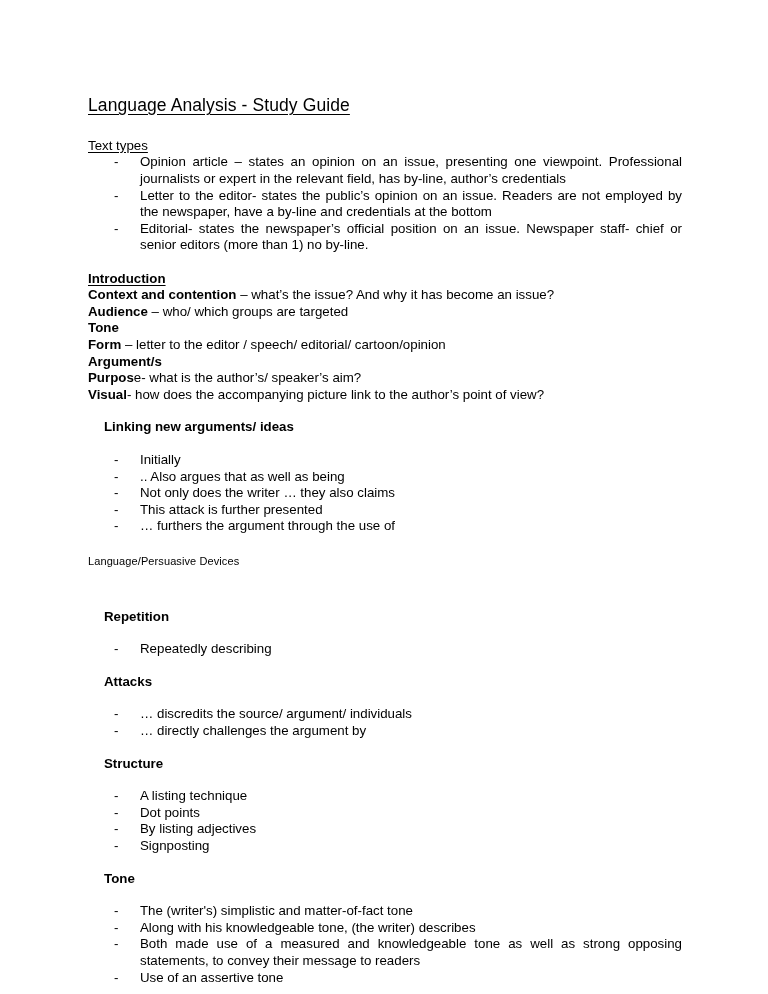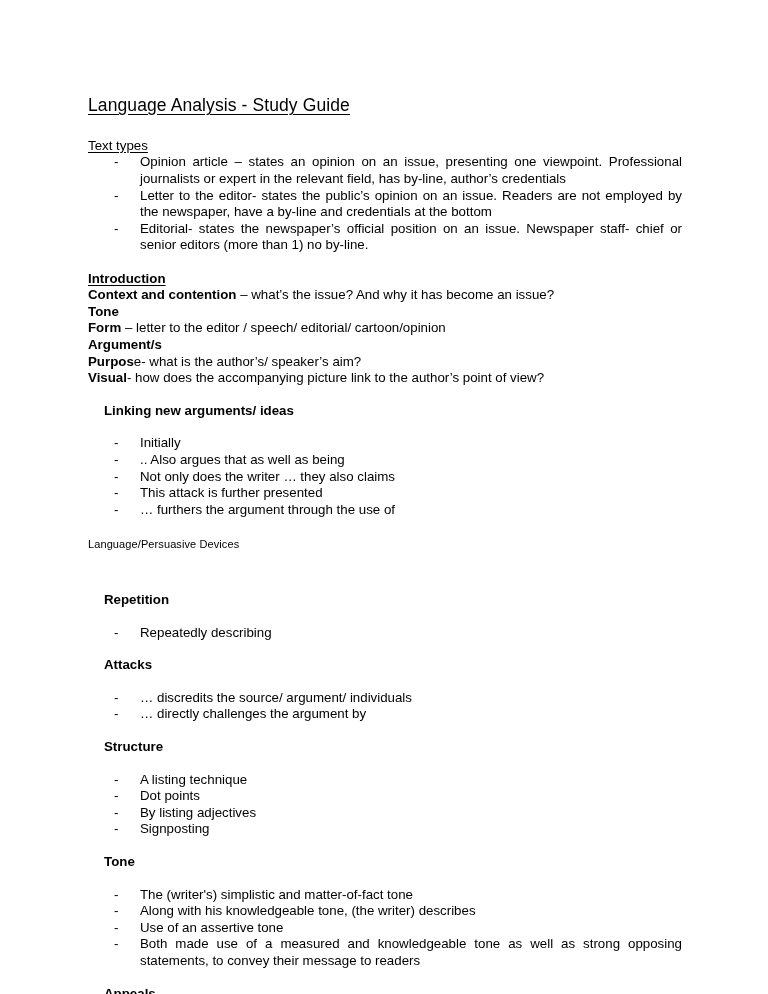--- a/index.html
+++ b/index.html
@@ -109,20 +109,21 @@
       <li class="bullets-item justify">Letter to the editor- states the public’s opinion on an issue. Readers are not employed by the newspaper, have a by-line and credentials at the bottom</li>
       <li class="bullets-item justify">Editorial- states the newspaper’s official position on an issue. Newspaper staff- chief or senior editors (more than 1) no by-line.</li>
     </ul>
 
   <div class="gap-md"></div>
 
   <div class="h-bold-underline">Introduction</div>
 
   <div id="introduction-entries">
       <div class="line"><b>Context and contention</b><span> – what’s the issue? And why it has become an issue?</span></div>
+      <div class="line"><b>Audience</b><span> – who/ which groups are targeted</span></div>
       <div class="line"><b>Tone</b></div>
       <div class="line"><b>Form</b><span> – letter to the editor / speech/ editorial/ cartoon/opinion</span></div>
       <div class="line"><b>Argument/s</b></div>
       <div class="line"><b>Purpos</b><span>e- what is the author’s/ speaker’s aim?</span></div>
       <div class="line"><b>Visual</b><span>- how does the accompanying picture link to the author’s point of view?</span></div>
     </div>
 
   <div class="h-bold">Linking new arguments/ ideas</div>
 
   <ul class="bullets" id="linking-list">
@@ -153,19 +154,19 @@
       <ul class="bullets">
         <li class="bullets-item">A listing technique</li>
         <li class="bullets-item">Dot points</li>
         <li class="bullets-item">By listing adjectives</li>
         <li class="bullets-item">Signposting</li>
       </ul>
       <div class="h-bold">Tone</div>
       <ul class="bullets">
         <li class="bullets-item">The (writer's) simplistic and matter-of-fact tone</li>
         <li class="bullets-item">Along with his knowledgeable tone, (the writer) describes</li>
+        <li class="bullets-item justify">Both made use of a measured and knowledgeable tone as well as strong opposing statements, to convey their message to readers</li>
         <li class="bullets-item">Use of an assertive tone</li>
-        <li class="bullets-item justify">Both made use of a measured and knowledgeable tone as well as strong opposing statements, to convey their message to readers</li>
       </ul>
       <div class="h-bold">Appeals</div>
     </div>
 
 </div>
 
 </body></html>

